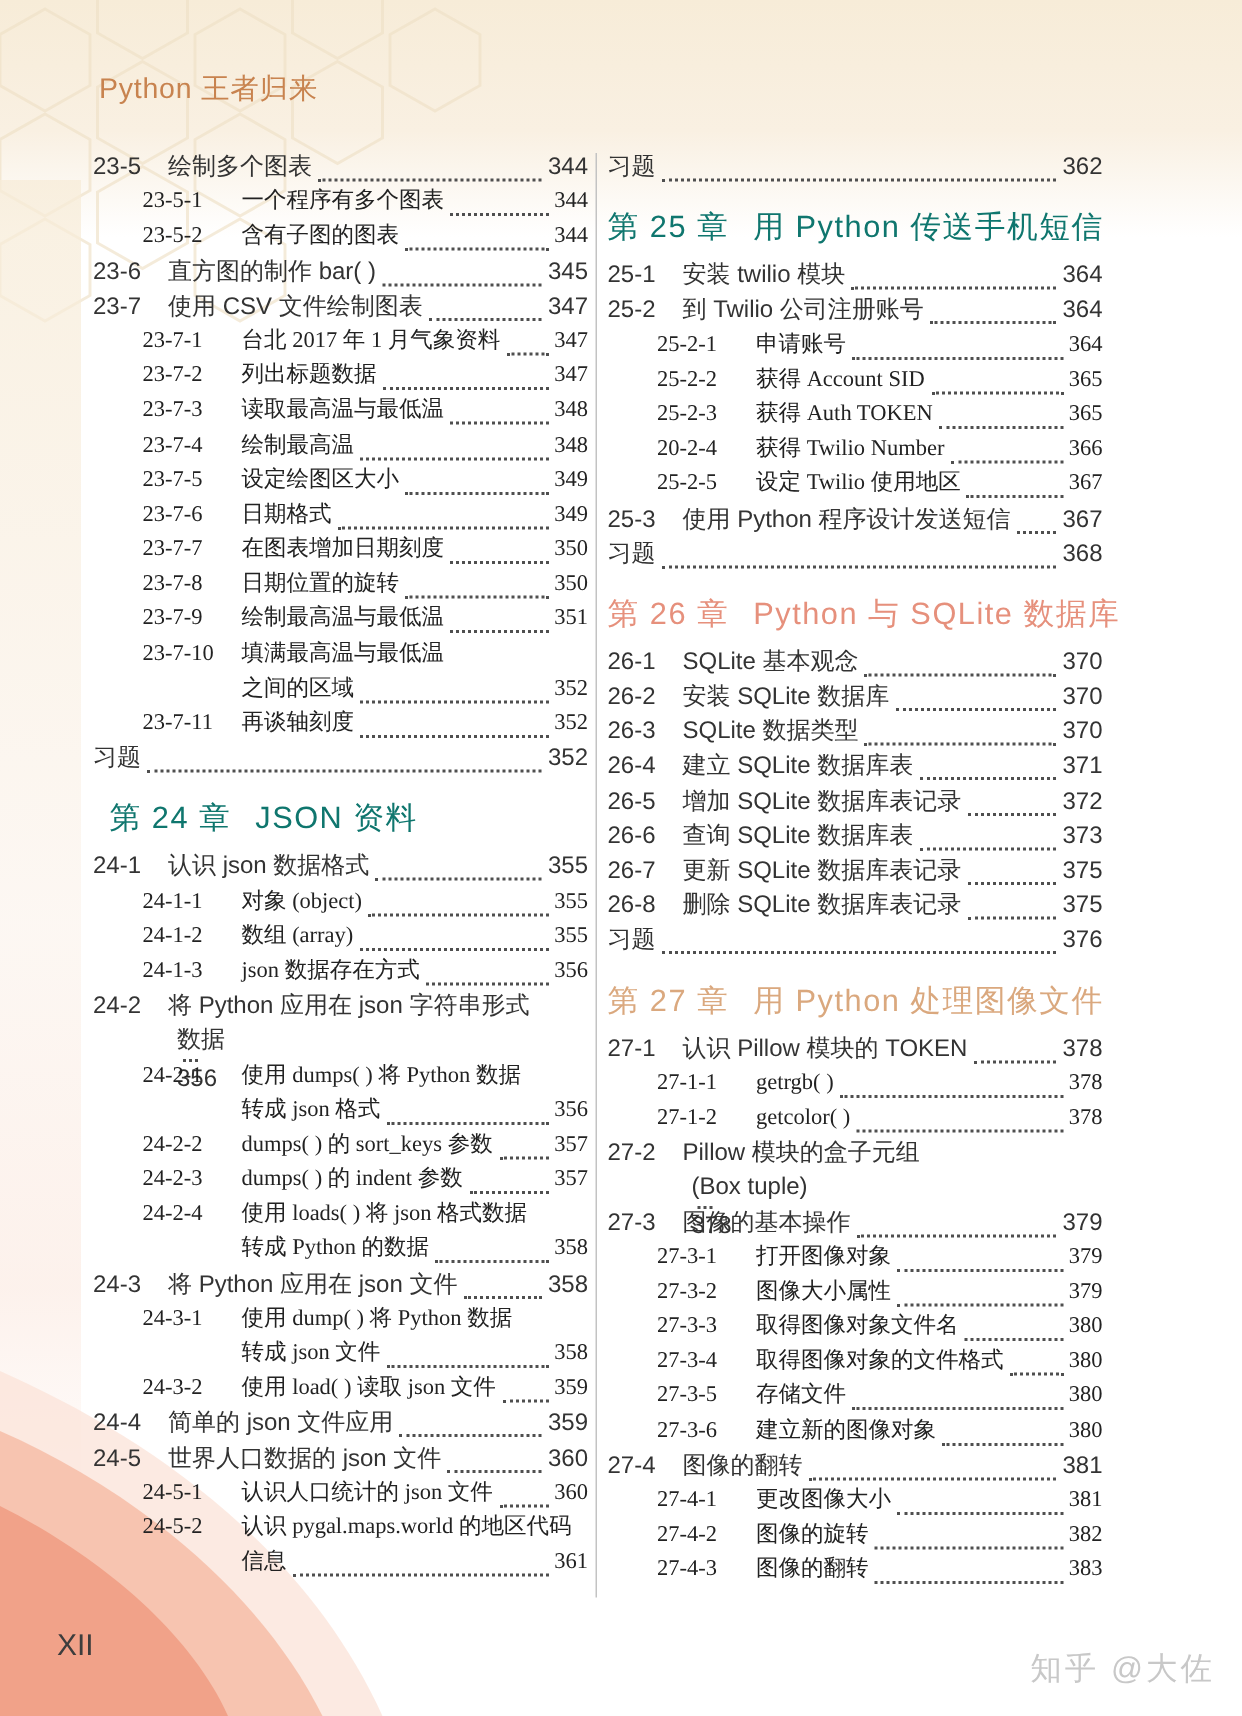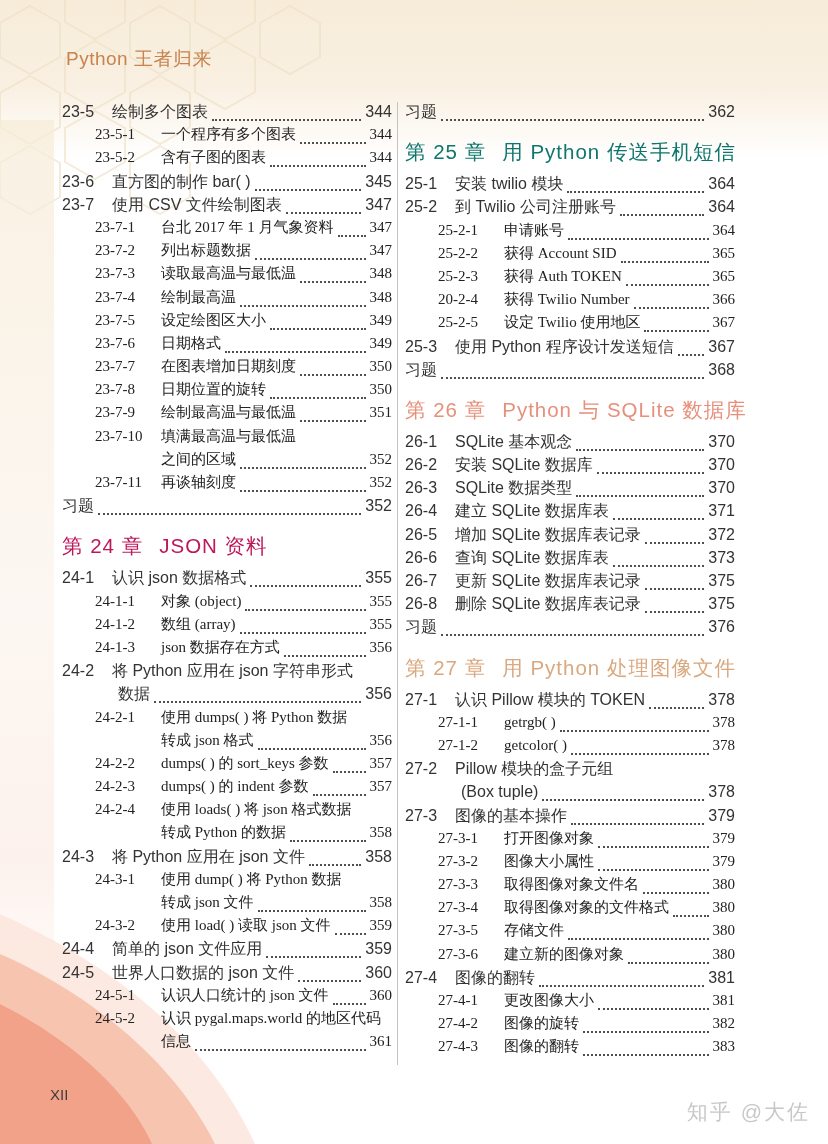--- a/index.html
+++ b/index.html
@@ -17,42 +17,42 @@
     background:linear-gradient(180deg,rgba(247,236,216,.75),rgba(250,238,228,.45) 55%,rgba(248,216,200,.35) 82%,rgba(244,167,140,0) 100%);
   }
   .hexes{position:absolute;top:0;left:0;opacity:.65;}
   .corner{position:absolute;left:0;bottom:0;}
   
   .book-title{
     position:absolute;top:46px;left:66px;
     font-size:19px;letter-spacing:.5px;color:#c8834f;
   }
   .page-num{
-    position:absolute;top:1086px;left:50px;
-    font-size:15px;color:#3d3d3d;
+    position:absolute;top:1086px;left:38px;
+    font-size:20px;color:#3d3d3d;
   }
   .watermark{
     position:absolute;top:1098px;right:18px;
     font-size:21px;letter-spacing:2px;color:#c8c8c8;
   }
   
   .toc{
     position:absolute;top:100px;left:62px;width:676px;height:965px;
     display:flex;align-items:stretch;
   }
   .col{width:330px;}
   .divider{width:1px;background:#c3c3c3;margin:2px 7px 0 5px;}
   
   .row{display:flex;align-items:flex-start;height:23.2px;line-height:23.2px;white-space:nowrap;}
   .row .num{flex:none;}
   .e0,.e1{font-size:16px;color:#333333;font-family:"Liberation Sans",sans-serif;}
   .e1 .num{width:50px;}
   .e2{font-size:15px;color:#222222;font-family:"Liberation Serif",serif;padding-left:33px;}
   .e2 .num{width:66px;}
-  .c1{padding-left:56px;}
+  .c1{padding-left:56px;flex-direction:column;}
   .c2{padding-left:99px;}
   .lead{flex:1;min-width:10px;height:19px;margin:0 4px;border-bottom:2px dotted #4f4f4f;}
   .pg{flex:none;}
   .chapter{
     height:30px;line-height:30px;margin:14px 0 5px 0;
     font-size:20.5px;letter-spacing:1px;white-space:nowrap;
     font-family:"Liberation Sans",sans-serif;
   }
   .chapter .ch-num{margin-right:16px;}
 </style>
@@ -186,21 +186,21 @@
           <span class="num">23-7-11</span>
           <span class="ttl">再谈轴刻度</span>
           <span class="lead"></span>
           <span class="pg">352</span>
         </div>
         <div class="row e0">
           <span class="ttl">习题</span>
           <span class="lead"></span>
           <span class="pg">352</span>
         </div>
-        <div class="chapter" style="color: #be185d;"><span class="ch-num">第 24 章</span><span>JSON 资料</span></div>
+        <div class="chapter" style="color: #0f766e; margin-left: 11px;"><span class="ch-num">第 24 章</span><span>JSON 资料</span></div>
         <div class="row e1">
           <span class="num">24-1</span>
           <span class="ttl">认识 json 数据格式</span>
           <span class="lead"></span>
           <span class="pg">355</span>
         </div>
         <div class="row e2">
           <span class="num">24-1-1</span>
           <span class="ttl">对象 (object)</span>
           <span class="lead"></span>

